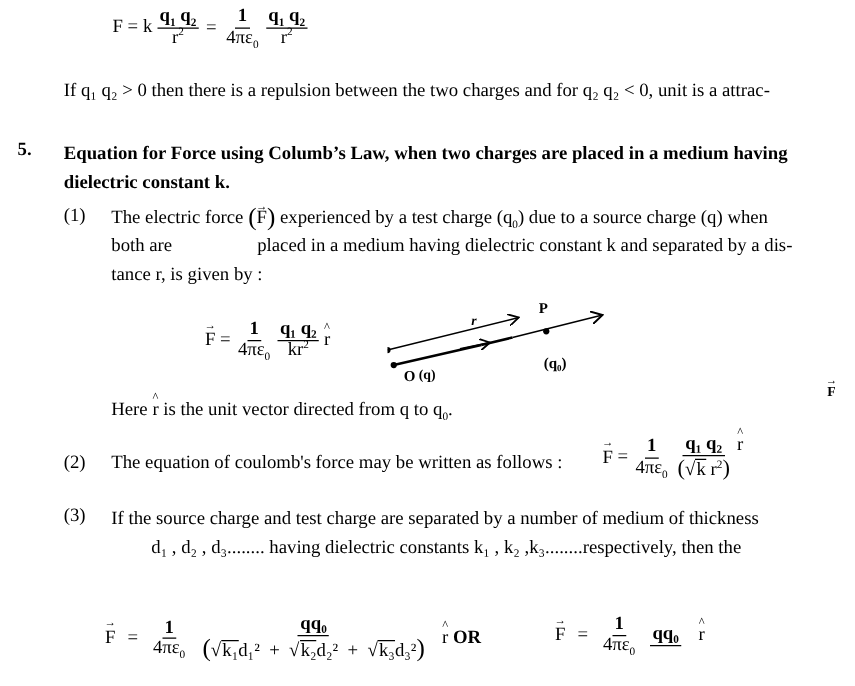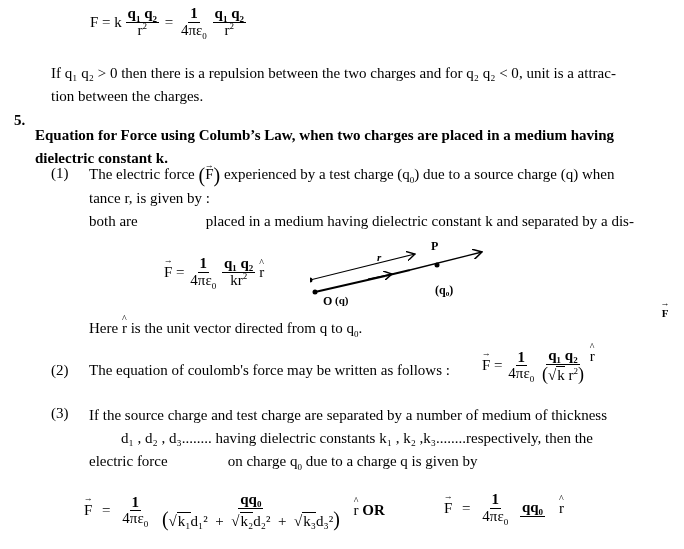--- a/index.html
+++ b/index.html
@@ -39,40 +39,39 @@
   </span>
 </div>
 
 <div class="abs para" style="left:51px; top:62px; width:615px;">
   <div>
     <span>If</span>
     <span>q₁ q₂ &gt; 0</span>
     <span>then there is a repulsion between the two charges and for</span>
     <span>q₂ q₂ &lt; 0</span><span>, unit is a attrac-</span>
   </div>
-  <div>tion between the charges.</div>
 </div>
 
 <div class="abs bold" style="left:14px; top:112px; font-size:15px;">5.</div>
-<div class="abs bold para" style="left:35px; top:112px; width:620px;margin-top:12px;">
+<div class="abs bold para" style="left:51px; top:112px; width:620px;">
   <div>Equation for Force using Columb’s Law, when two charges are placed in a medium having</div>
   <div>dielectric constant k.</div>
 </div>
 
 <div class="abs" style="left:51px; top:165px;">(1)</div>
 <div class="abs para" style="left:89px; top:163px; width:575px;">
   <div>
     <span>The electric force</span>
     <span class="paren" style="font-size:20px;">(</span><span class="vec">F</span><span class="paren" style="font-size:20px;">)</span>
     <span>experienced by a test charge (q</span><sub>0</sub><span>) due to a source charge (q) when</span>
   </div>
-  <div>tance r, is given by :</div>
   <div>
     <span>both are</span><span style="display:inline-block; width:68px;"></span><span>placed in a medium having dielectric constant k and separated by a dis-</span>
   </div>
+  <div>tance r, is given by :</div>
 </div>
 
 <div class="abs" style="left:164px; top:256px;">
   <span class="vec" style="vertical-align:middle;">F</span>
   <span style="vertical-align:middle;">=</span>
   <span class="frac">
     <span class="num">1</span>
     <span class="den"><span>4πε</span><sub>0</sub></span>
   </span>
   <span class="frac">
@@ -129,23 +128,20 @@
 </div>
 
 <div class="abs" style="left:51px; top:405px;">(3)</div>
 <div class="abs para" style="left:89px; top:404px; width:580px;">
   <div>If the source charge and test charge are separated by a number of medium of thickness</div>
   <div style="padding-left:32px;">
     <span>d₁ ,  d₂ ,  d₃........</span>
     <span>having dielectric constants</span>
     <span>k₁ , k₂ ,k₃........</span><span>respectively, then the</span>
   </div>
-  <div>
-    <span>electric force</span><span style="display:inline-block; width:60px;"></span><span>on charge q</span><sub>0</sub> <span>due to a charge q is given by</span>
-  </div>
 </div>
 
 <div class="abs" style="left:84px; top:492px;">
   <span class="vec" style="vertical-align:middle;">F</span>
   <span style="vertical-align:middle; margin:0 6px;">=</span>
   <span class="frac">
     <span class="num">1</span>
     <span class="den"><span>4πε</span><sub>0</sub></span>
   </span>
   <span class="frac" style="margin-left:6px;">

